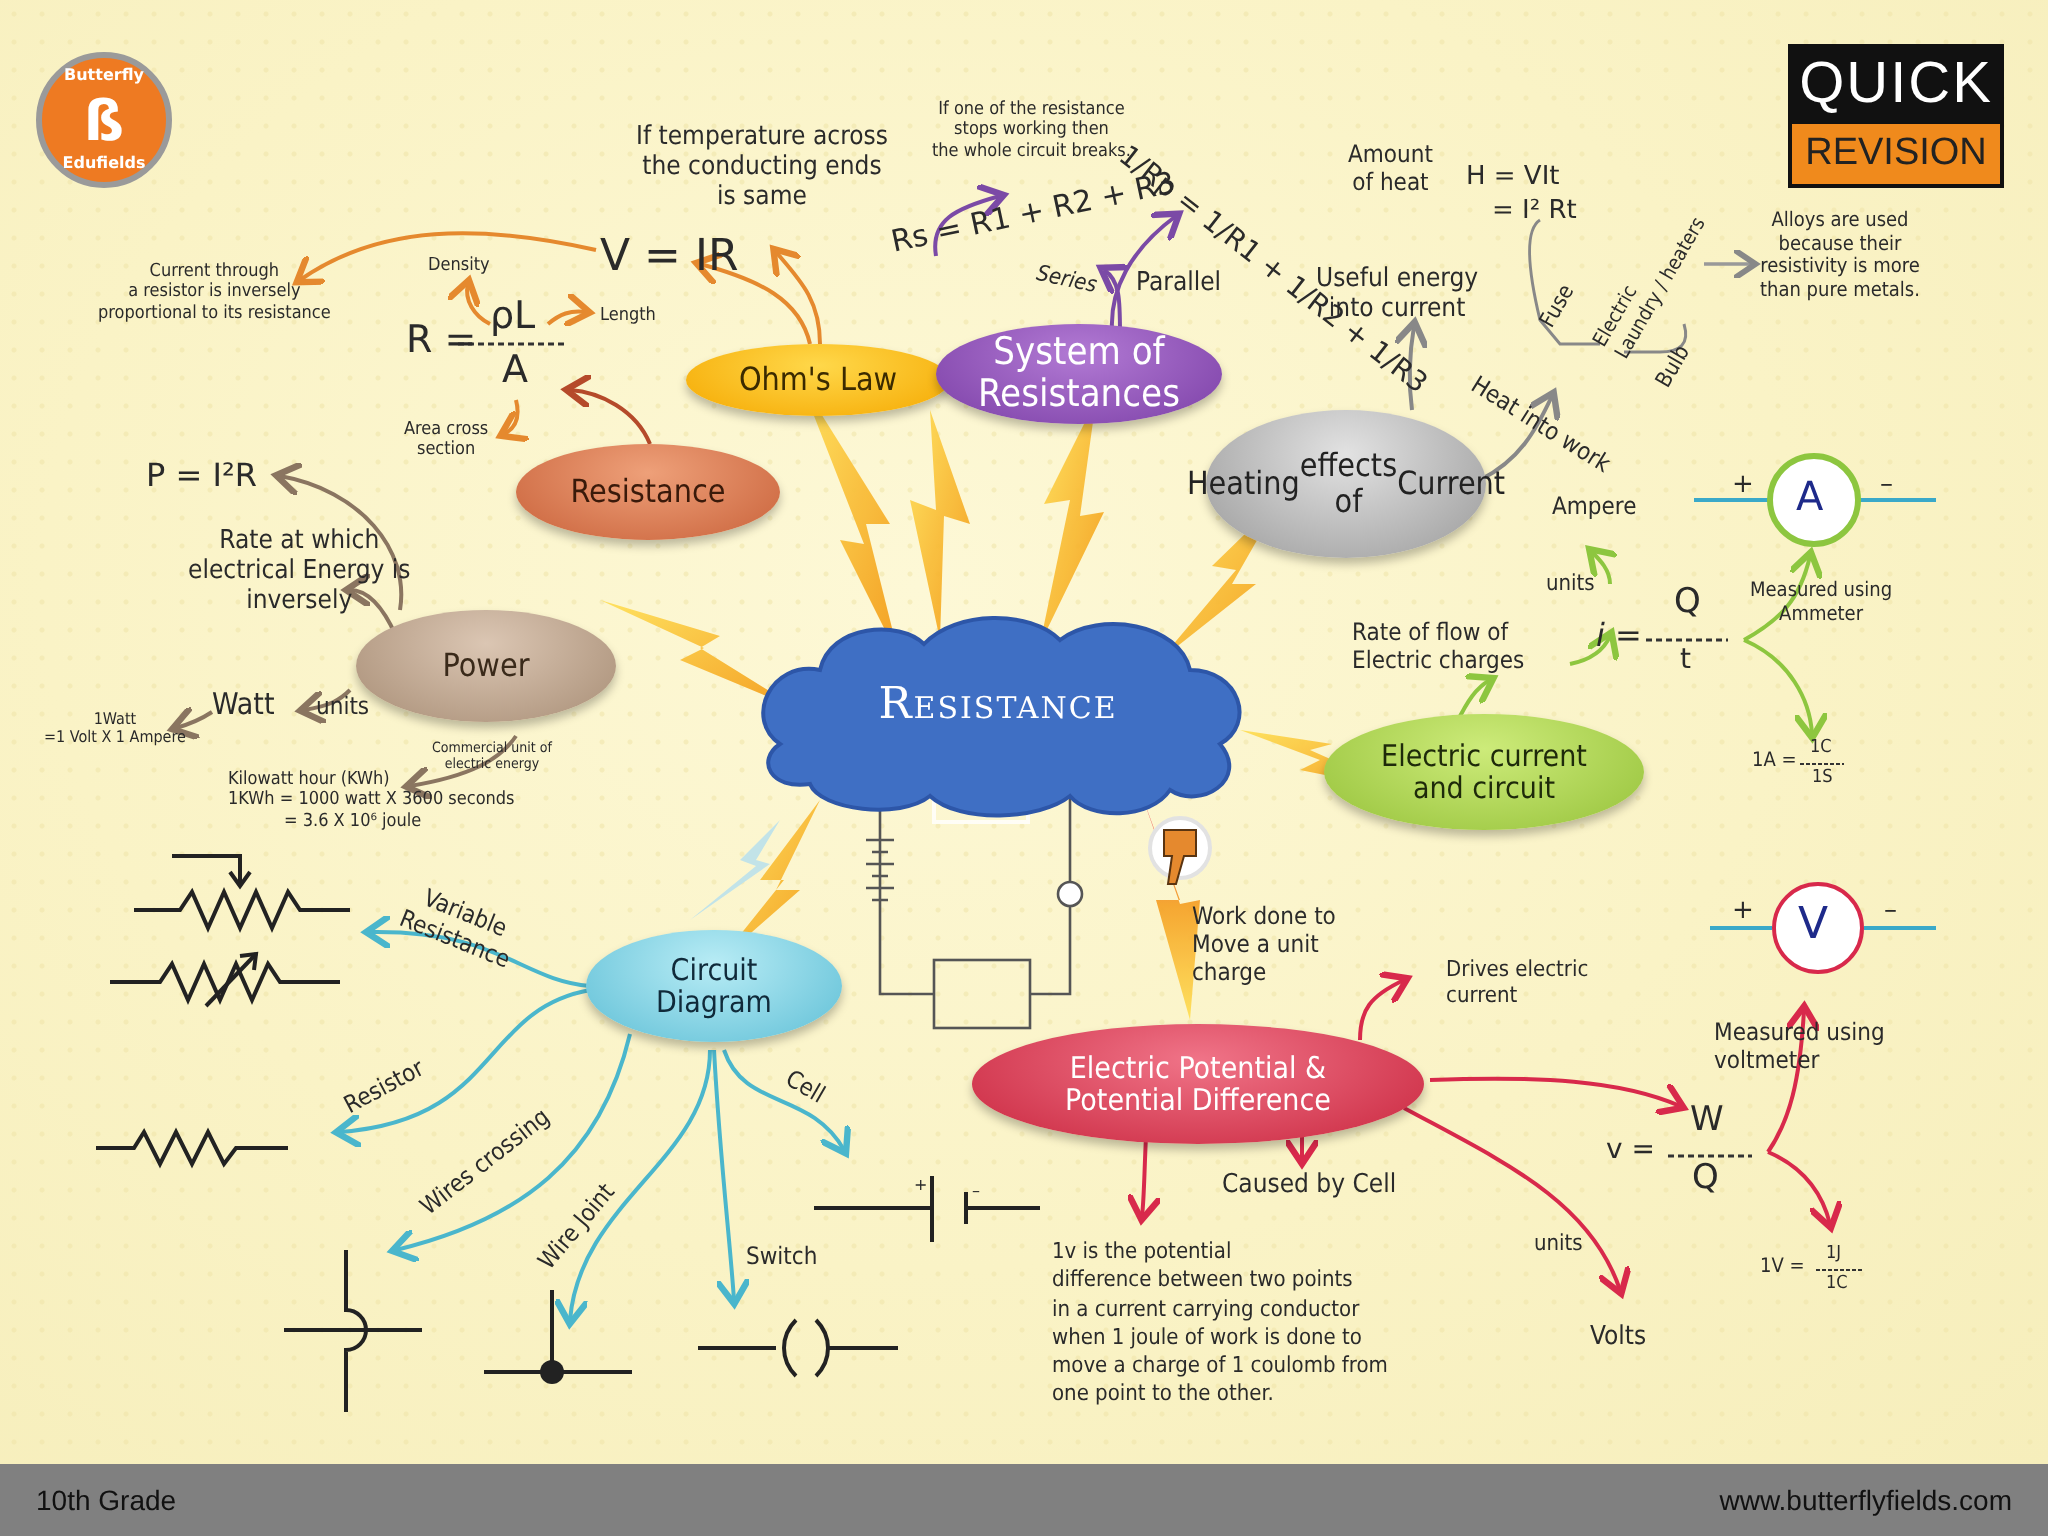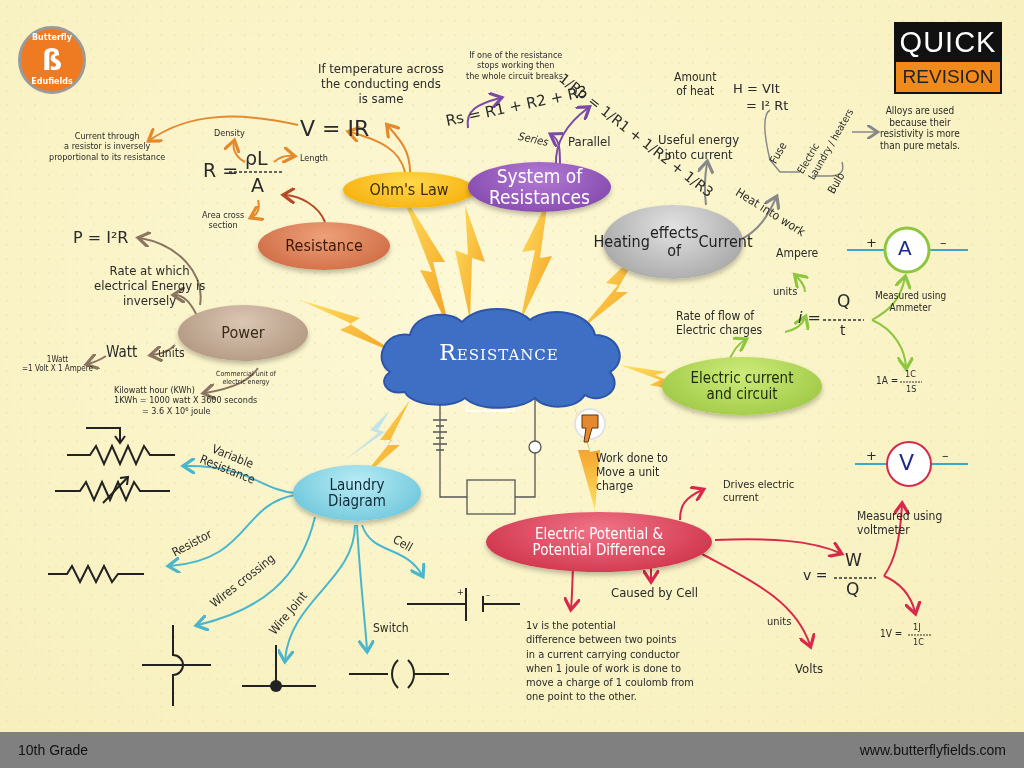--- a/index.html
+++ b/index.html
@@ -225,21 +225,21 @@
     <span>Resistance</span>
   </div>
   <div class="node hand" style="left:178px;top:305px;width:130px;height:56px;background:radial-gradient(ellipse at 50% 30%,#dbc6b3,#a88e76);font-size:16px;color:#3a2a1a;">
     <span>Power</span>
   </div>
   <div class="node hand" style="left:662px;top:357px;width:160px;height:58px;background:radial-gradient(ellipse at 50% 30%,#cdeb7a,#96c23a);font-size:15px;color:#1e2a0a;flex-direction:column;">
     <span>Electric current</span>
     <span>and circuit</span>
   </div>
   <div class="node hand" style="left:293px;top:465px;width:128px;height:56px;background:radial-gradient(ellipse at 50% 30%,#b8ecf5,#5fbfd6);font-size:15px;color:#102a3a;flex-direction:column;">
-    <span>Laundry</span>
+    <span>Circuit</span>
     <span>Diagram</span>
   </div>
   <div class="node hand" style="left:486px;top:512px;width:226px;height:60px;background:radial-gradient(ellipse at 50% 30%,#f07488,#c9263e);font-size:15px;color:#fff;flex-direction:column;">
     <span>Electric Potential &amp;</span>
     <span>Potential Difference</span>
   </div>
 
   <div class="t hand c" style="left:318px;top:62px;font-size:13px;">
     <div>If temperature across</div>
       <div>the conducting ends</div>

